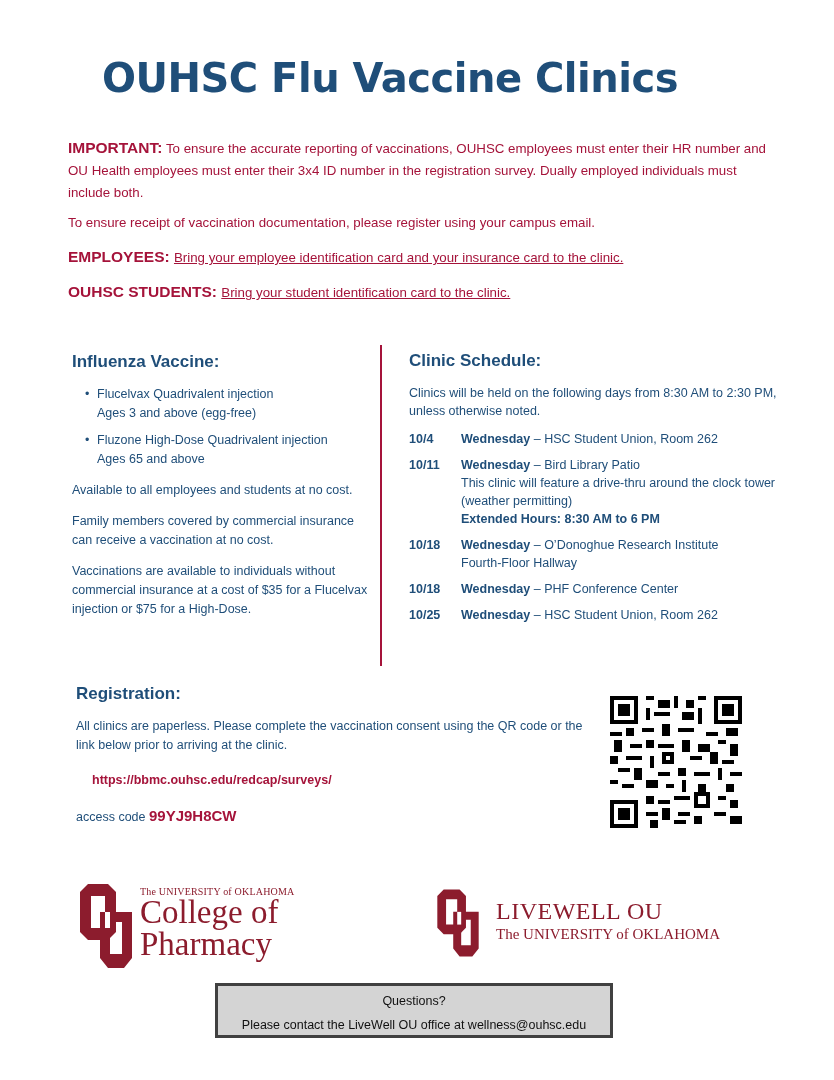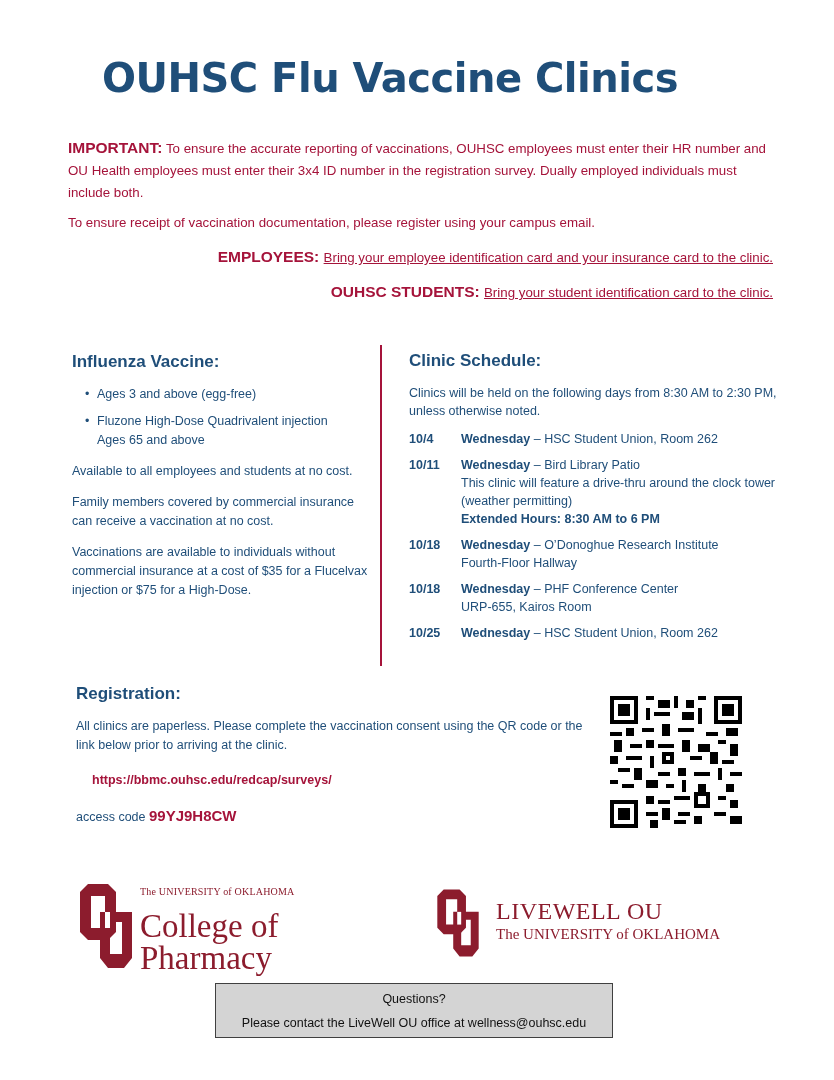--- a/index.html
+++ b/index.html
@@ -12,21 +12,21 @@
       position: absolute; left: 0; top: 55px; width: 780px; text-align: center;
       font-family: "DejaVu Sans", sans-serif; font-weight: bold;
       font-size: 40px; letter-spacing: -0.5px; color: #1f4e79;
     }
     .notice {
       position: absolute; left: 68px; top: 137px; width: 705px;
       color: #a5133a; font-size: 13.3px; line-height: 22px;
     }
     .notice p { margin: 0 0 8px 0; }
     .notice .lead { font-weight: bold; font-size: 15.5px; }
-    .notice .bigline { font-size: 15.5px; font-weight: bold; margin-top: 12px; margin-bottom: 10px; text-align: right; }
+    .notice .bigline { font-size: 15.5px; font-weight: bold; margin-top: 12px; margin-bottom: 10px; }
     .notice .bigline .u { font-size: 13.3px; font-weight: normal; text-decoration: underline; }
 
     .divider { position: absolute; left: 380px; top: 345px; width: 2px; height: 321px; background: #a5133a; }
 
     .left-col { position: absolute; left: 72px; top: 352px; width: 300px; font-size: 12.5px; line-height: 19px; color: #1f4e79; }
     .section-h { font-weight: bold; font-size: 17px; color: #1f4e79; margin: 0 0 14px 0; }
     .bullets { margin: 0 0 8px 0; padding: 0; list-style: none; }
     .bullets li { position: relative; padding-left: 25px; margin-bottom: 8px; }
     .bullets li::before { content: "•"; position: absolute; left: 13px; top: 0; }
     .left-col p { margin: 12px 0 8px 0; }
@@ -42,27 +42,27 @@
     .reg p { margin: 0 0 8px 0; }
     .reg .link { color: #a5133a; font-weight: bold; margin: 16px; }
     .reg .code { font-size: 15px; font-weight: bold; color: #a5133a; }
 
     .qr { position: absolute; left: 610px; top: 696px; width: 132px; height: 132px; }
 
     .logo1 { position: absolute; left: 78px; top: 882px; width: 240px; height: 90px; }
     .logo2 { position: absolute; left: 430px; top: 888px; width: 300px; height: 70px; }
     .oublock { position: absolute; left: 0; top: 0; }
     .logo1 .small { position: absolute; left: 62px; top: 4px; font-family: "Liberation Serif", serif; font-size: 10px; color: #8c1c2d; letter-spacing: 0.2px; }
-    .logo1 .big { position: absolute; left: 62px; top: 28px; font-family: "Liberation Serif", serif; font-size: 33px; line-height: 32px; color: #8c1c2d; }
+    .logo1 .big { position: absolute; left: 62px; top: 14px; font-family: "Liberation Serif", serif; font-size: 33px; line-height: 32px; color: #8c1c2d; }
     .logo2 .big { position: absolute; left: 66px; top: 10px; font-family: "Liberation Serif", serif; font-size: 24px; color: #8c1c2d; letter-spacing: 0.5px; }
     .logo2 .small { position: absolute; left: 66px; top: 38px; font-family: "Liberation Serif", serif; font-size: 15px; color: #8c1c2d; }
 
     .questions {
       position: absolute; left: 215px; top: 983px; width: 398px; height: 55px;
-      background: #d4d4d4; border: 1px solid #404040; text-align: center;
+      background: #d4d4d4; border: 3px solid #404040; text-align: center;
       color: #111; font-size: 12.5px; line-height: 24px; box-sizing: border-box; padding-top: 3px;
     }
   </style>
 </head>
 <body>
 
 <div class="title">OUHSC Flu Vaccine Clinics</div>
 
 <div class="notice">
   <p>
@@ -76,20 +76,21 @@
   <p class="bigline">
     <span>OUHSC STUDENTS:</span>
     <span class="u">Bring your student identification card to the clinic.</span>
   </p>
 </div>
 
 <div class="left-col">
   <div class="section-h">Influenza Vaccine:</div>
   <ul class="bullets">
     <li>
+      <div>Flucelvax Quadrivalent injection</div>
       <div>Ages 3 and above (egg-free)</div>
     </li>
     <li>
       <div>Fluzone High-Dose Quadrivalent injection</div>
       <div>Ages 65 and above</div>
     </li>
   </ul>
   <p>Available to all employees and students at no cost.</p>
   <p>Family members covered by commercial insurance can receive a vaccination at no cost.</p>
   <p>Vaccinations are available to individuals without commercial insurance at a cost of $35 for a Flucelvax injection or $75 for a High-Dose.</p>
@@ -122,21 +123,20 @@
     <div class="sched-body">
       <div><span class="day">Wednesday</span><span> – O’Donoghue Research Institute</span></div>
       <div>Fourth-Floor Hallway</div>
     </div>
   </div>
 
   <div class="sched-row">
     <div class="sched-date">10/18</div>
     <div class="sched-body">
       <div><span class="day">Wednesday</span><span> – PHF Conference Center</span></div>
-      <div>URP-655, Kairos Room</div>
     </div>
   </div>
 
   <div class="sched-row">
     <div class="sched-date">10/25</div>
     <div class="sched-body">
       <div><span class="day">Wednesday</span><span> – HSC Student Union, Room 262</span></div>
     </div>
   </div>
 </div>

